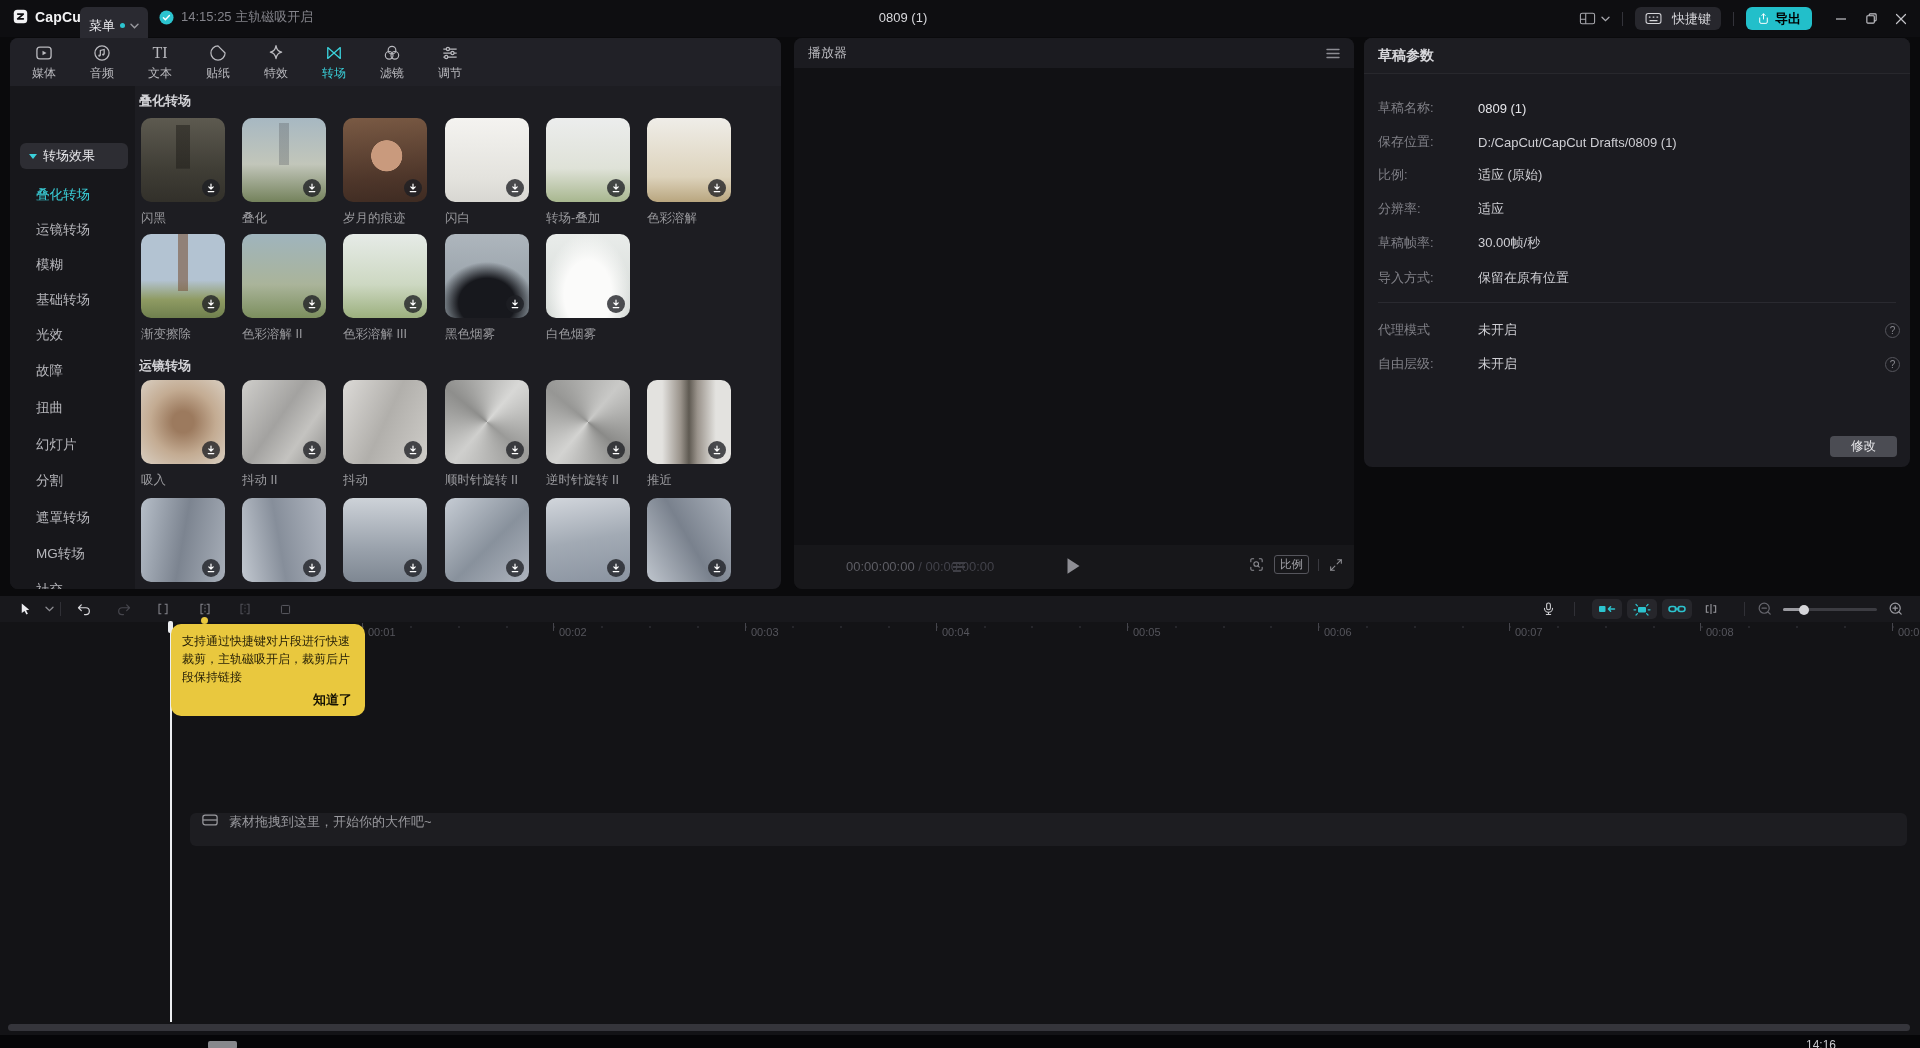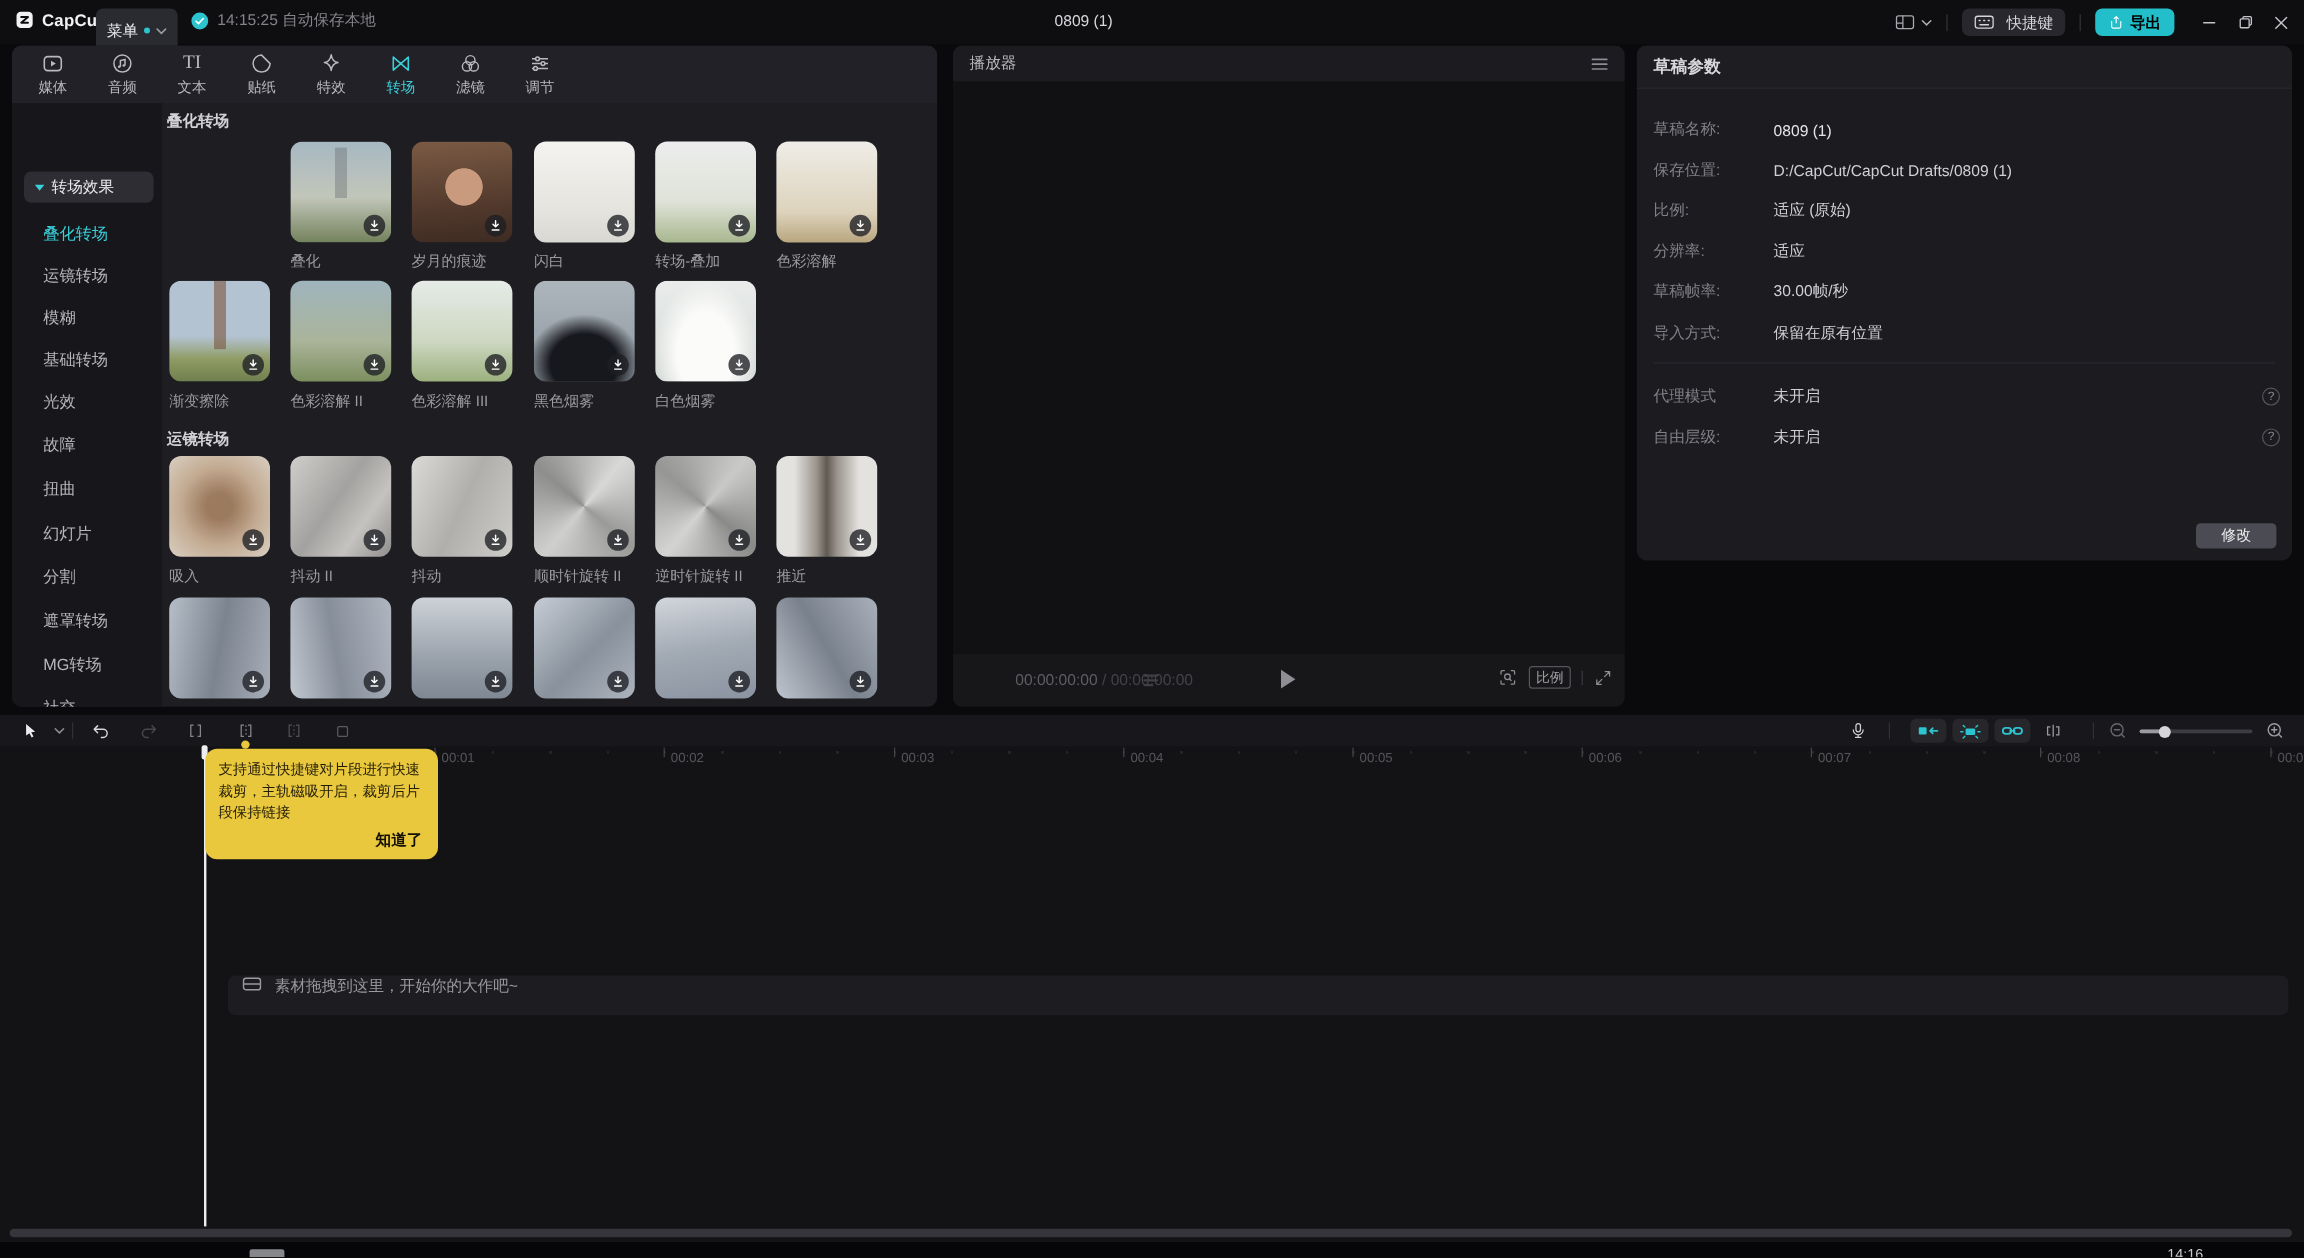--- a/index.html
+++ b/index.html
@@ -156,21 +156,21 @@
           </svg>
       </span>
     </div>
     <div class="autosave">
       <span>
         <svg width="15" height="15" viewBox="0 0 16 16">
             <circle cx="8" cy="8" r="7.5" fill="#2cc4cf"></circle>
             <path d="M4.7 8.2l2.1 2.1 4.3-4.5" stroke="#fff" stroke-width="1.5" fill="none" stroke-linecap="round" stroke-linejoin="round"></path>
           </svg>
       </span>
-      <span class="txt">14:15:25 自动保存本地</span>
+      <span class="txt">14:15:25 主轨磁吸开启</span>
     </div>
     <div class="tb-title">0809 (1)</div>
 
     <div class="tb-right">
       <span class="tb-ic">
         <svg width="17" height="15" viewBox="0 0 24 20">
             <rect x="2" y="2.5" width="20" height="15" rx="2.5" stroke="currentColor" stroke-width="1.5" fill="none"></rect>
             <path d="M9.5 2.5v15M2 11h7.5" stroke="currentColor" stroke-width="1.5"></path>
           </svg>
       </span>
@@ -306,20 +306,30 @@
       <div class="side-item" style="top:311px">扭曲</div>
       <div class="side-item" style="top:348px">幻灯片</div>
       <div class="side-item" style="top:384px">分割</div>
       <div class="side-item" style="top:421px">遮罩转场</div>
       <div class="side-item" style="top:457px">MG转场</div>
       <div class="side-item" style="top:493px">社交</div>
     </div>
 
     <div class="sec-title" style="left:129px;top:54px">叠化转场</div>
 
+    <div class="cell" style="left:131px;top:80px">
+      <div class="pic g1">
+          <div class="dl">
+            <svg width="10" height="10" viewBox="0 0 10 10">
+              <path d="M5 1v4.6M2.8 3.8L5 6 7.2 3.8M2.2 8.6h5.6" stroke="#fff" stroke-width="1.2" fill="none" stroke-linecap="round" stroke-linejoin="round"></path>
+            </svg>
+          </div>
+        </div>
+      <div class="lbl">闪黑</div>
+    </div>
     <div class="cell" style="left:232px;top:80px">
       <div class="pic g2">
           <div class="dl">
             <svg width="10" height="10" viewBox="0 0 10 10">
               <path d="M5 1v4.6M2.8 3.8L5 6 7.2 3.8M2.2 8.6h5.6" stroke="#fff" stroke-width="1.2" fill="none" stroke-linecap="round" stroke-linejoin="round"></path>
             </svg>
           </div>
         </div>
       <div class="lbl">叠化</div>
     </div>

